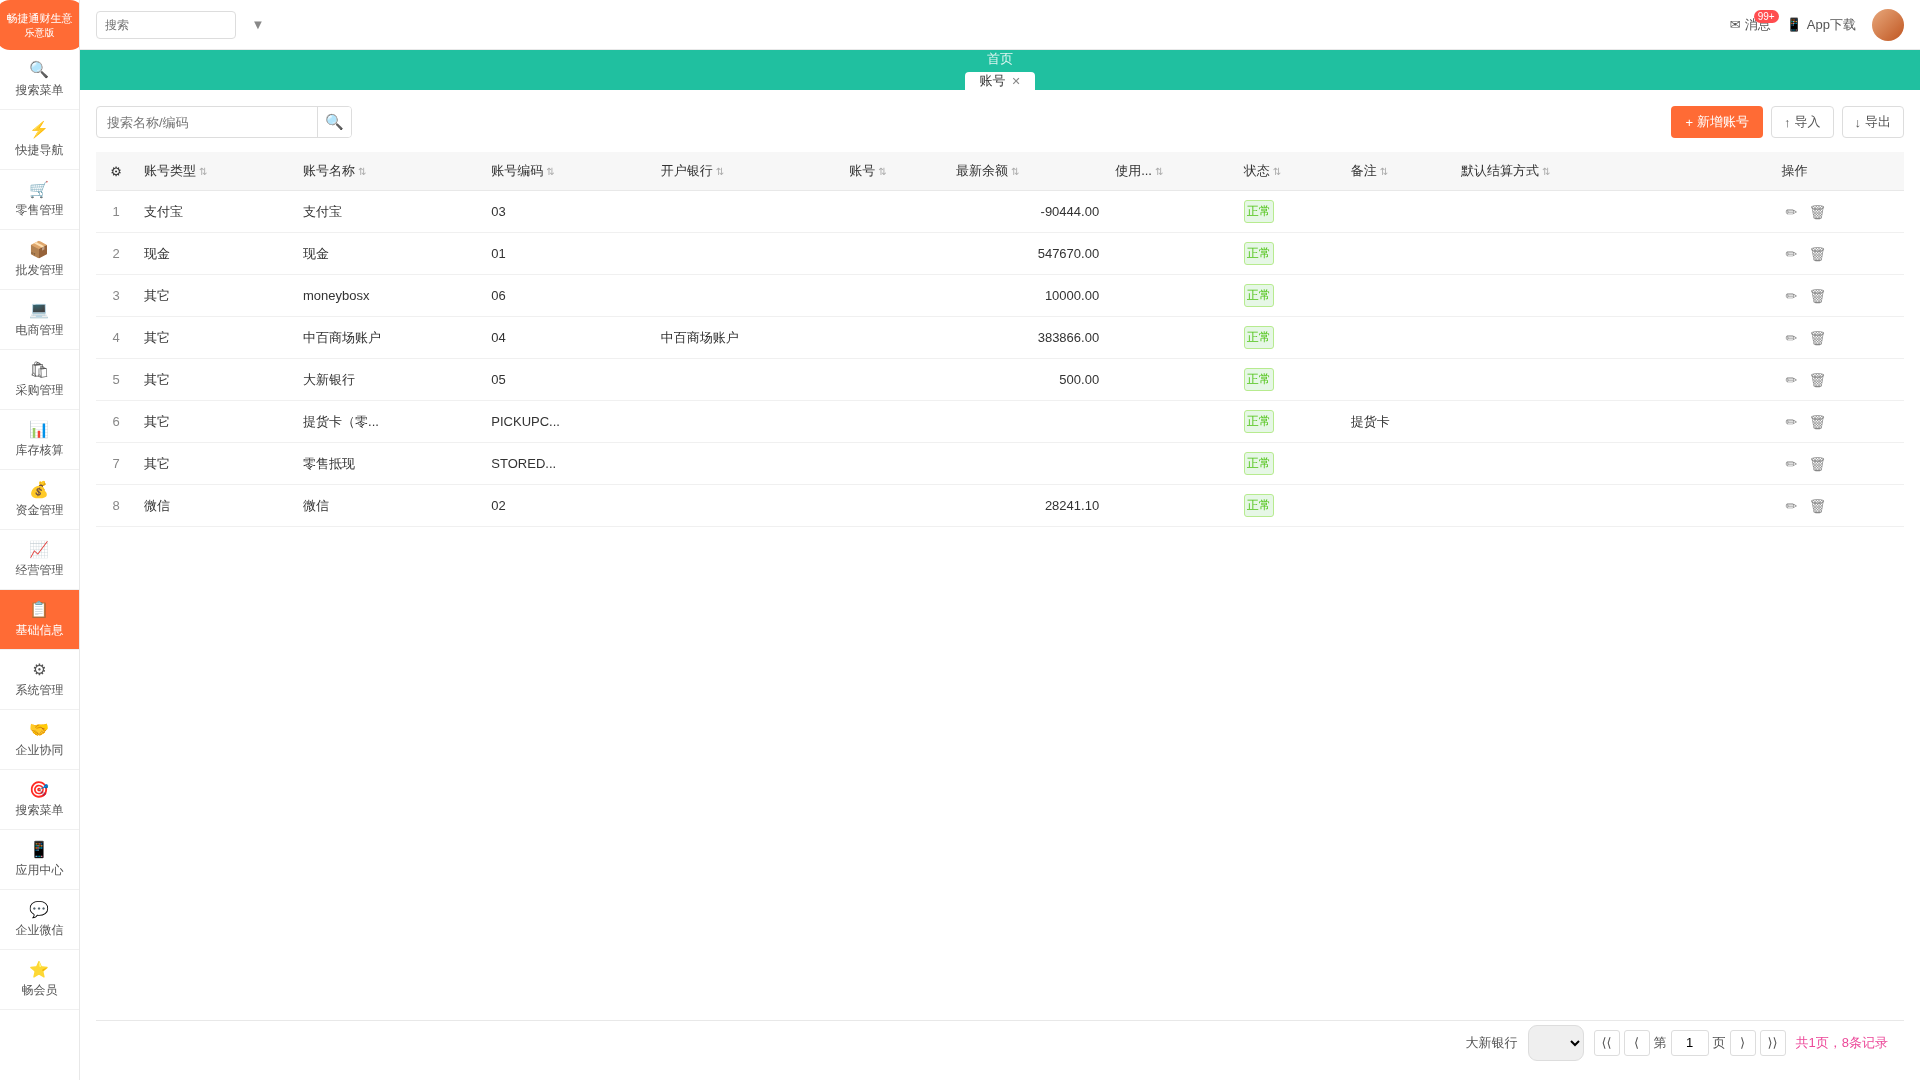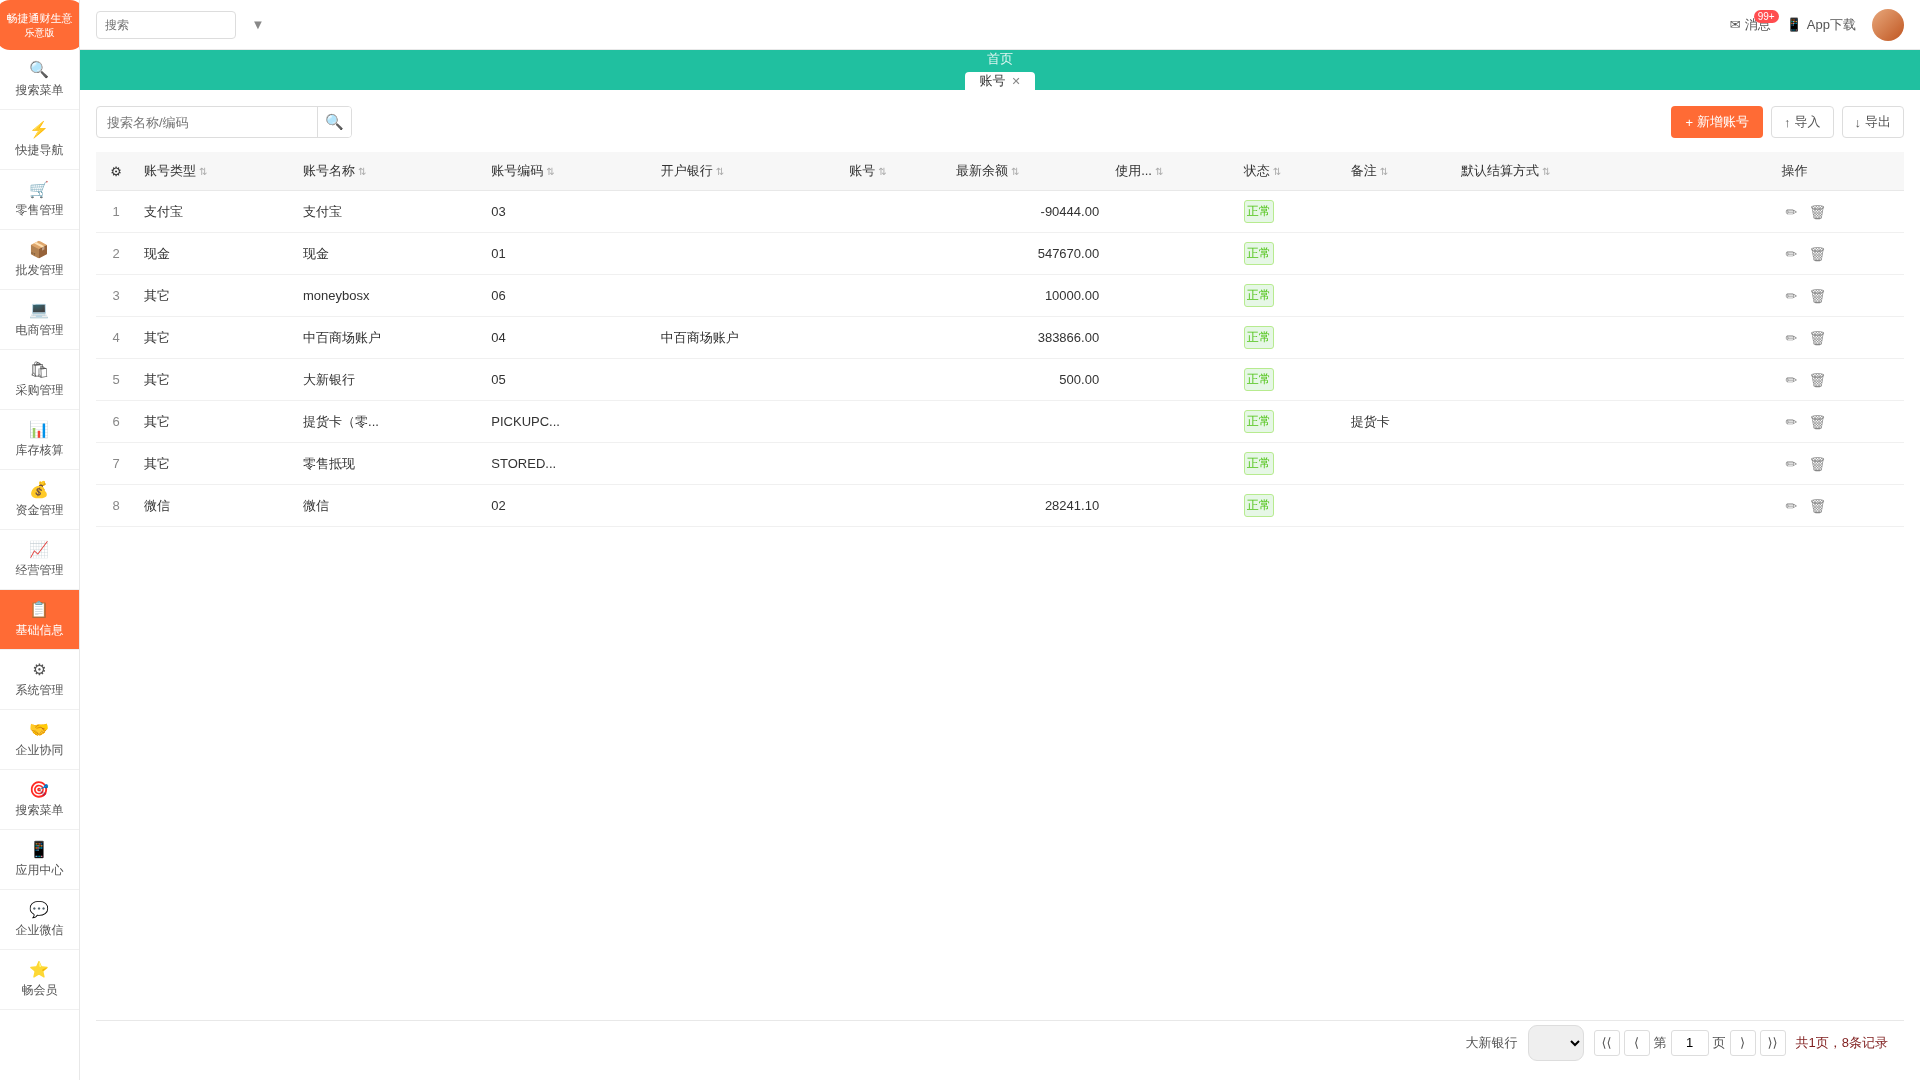--- a/index.html
+++ b/index.html
@@ -350,21 +350,21 @@
     .page-nav-btn:disabled { color: #ccc; cursor: default; }
     .page-text { color: #555; font-size: 13px; }
     .page-input {
       width: 38px;
       height: 26px;
       border: 1px solid #ddd;
       border-radius: 3px;
       text-align: center;
       font-size: 13px;
     }
-    .total-text { color: #7f1d1d; font-size: 13px; }
+    .total-text { color: #ec4899; font-size: 13px; }
   </style>
 </head>
 <body>
 
 <div class="sidebar">
   <div class="sidebar-logo">
     <div class="sidebar-logo-text">畅捷通财生意<br><span style="font-size:10px">乐意版</span></div>
   </div>
 
   <div class="sidebar-item">

